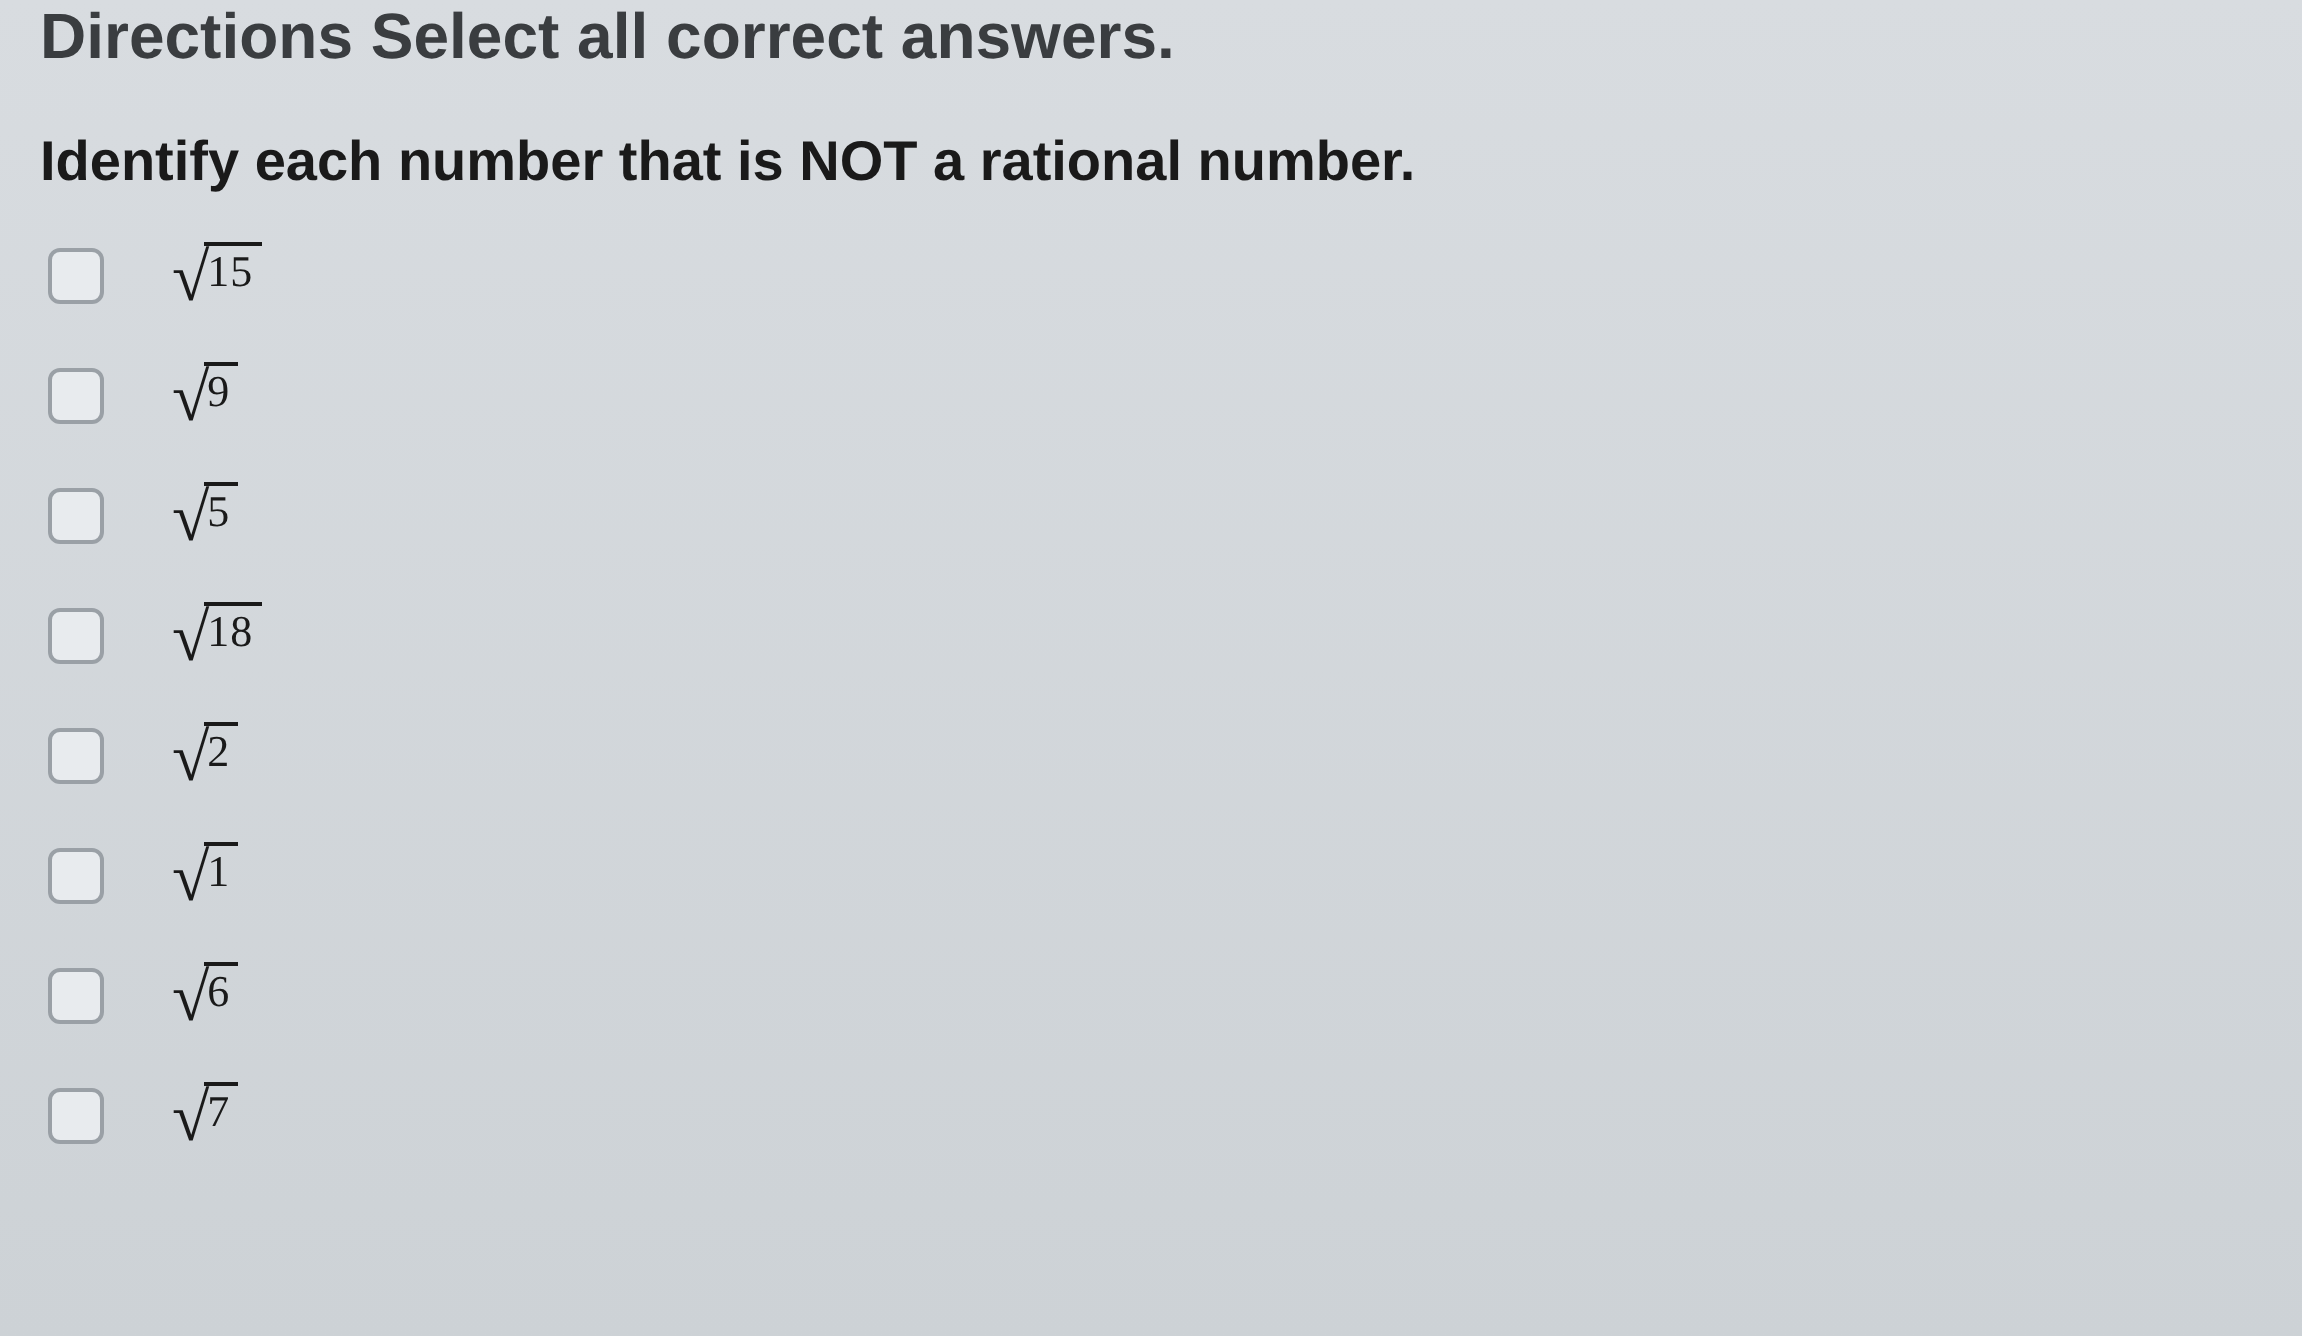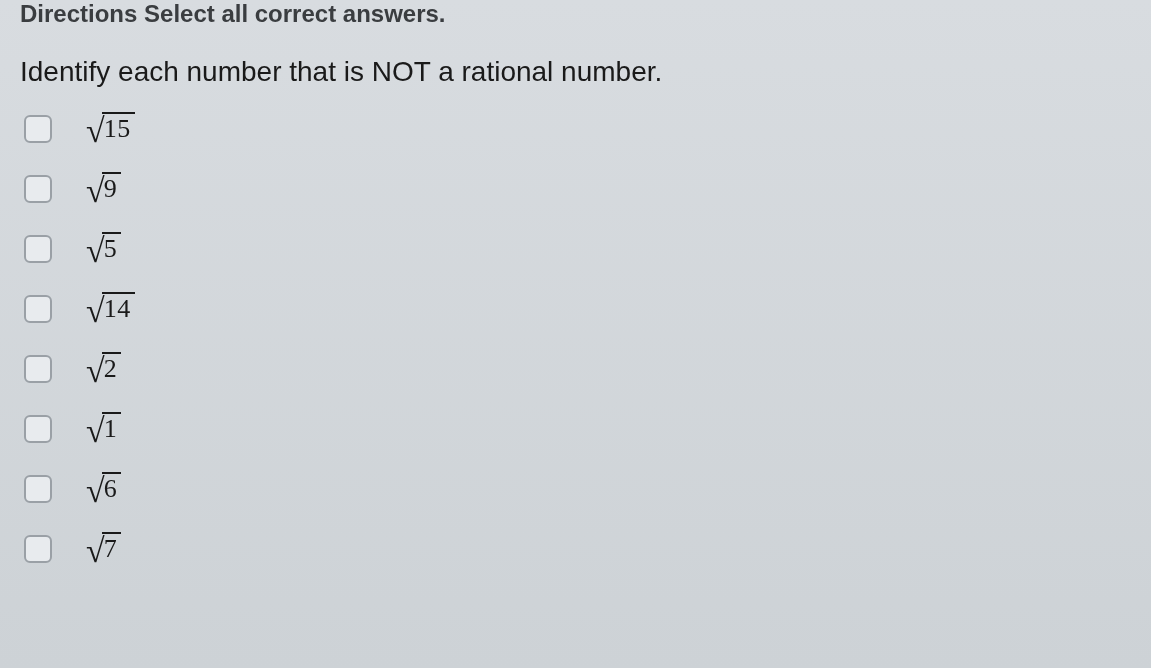--- a/index.html
+++ b/index.html
@@ -9,29 +9,29 @@
     }
     body {
       font-family: Arial, Helvetica, sans-serif;
       background: linear-gradient(to bottom, #d8dce0 0%, #cdd2d6 100%);
       width: 1151px;
       height: 668px;
       padding: 0 20px;
       color: #2a2a2a;
     }
     .directions {
-      font-size: 24px;
+      font-size: 32px;
       font-weight: bold;
       color: #3a3d40;
       margin-bottom: 28px;
       padding-top: 0;
     }
     .question {
       font-size: 28px;
-      font-weight: normal;
+      font-weight: bold;
       color: #1a1a1a;
       margin-bottom: 24px;
     }
     .options {
       display: flex;
       flex-direction: column;
       gap: 26px;
       padding-left: 4px;
     }
     .option-row {
@@ -58,21 +58,21 @@
     }
     .surd {
       font-size: 34px;
       position: relative;
       top: 2px;
     }
     .radicand {
       border-top: 2px solid #1a1a1a;
       padding: 2px 4px 0 2px;
       margin-left: -3px;
-      font-size: 26px;
+      font-size: 22px;
       letter-spacing: 0.5px;
     }
   </style>
 </head>
 <body>
 
 <div class="directions">Directions Select all correct answers.</div>
 
 <div class="question">Identify each number that is NOT a rational number.</div>
 
@@ -99,21 +99,21 @@
     <span class="math-expr">
       <span class="surd">√</span>
       <span class="radicand">5</span>
     </span>
   </div>
 
   <div class="option-row">
     <div class="checkbox"></div>
     <span class="math-expr">
       <span class="surd">√</span>
-      <span class="radicand">14</span>
+      <span class="radicand">18</span>
     </span>
   </div>
 
   <div class="option-row">
     <div class="checkbox"></div>
     <span class="math-expr">
       <span class="surd">√</span>
       <span class="radicand">2</span>
     </span>
   </div>

